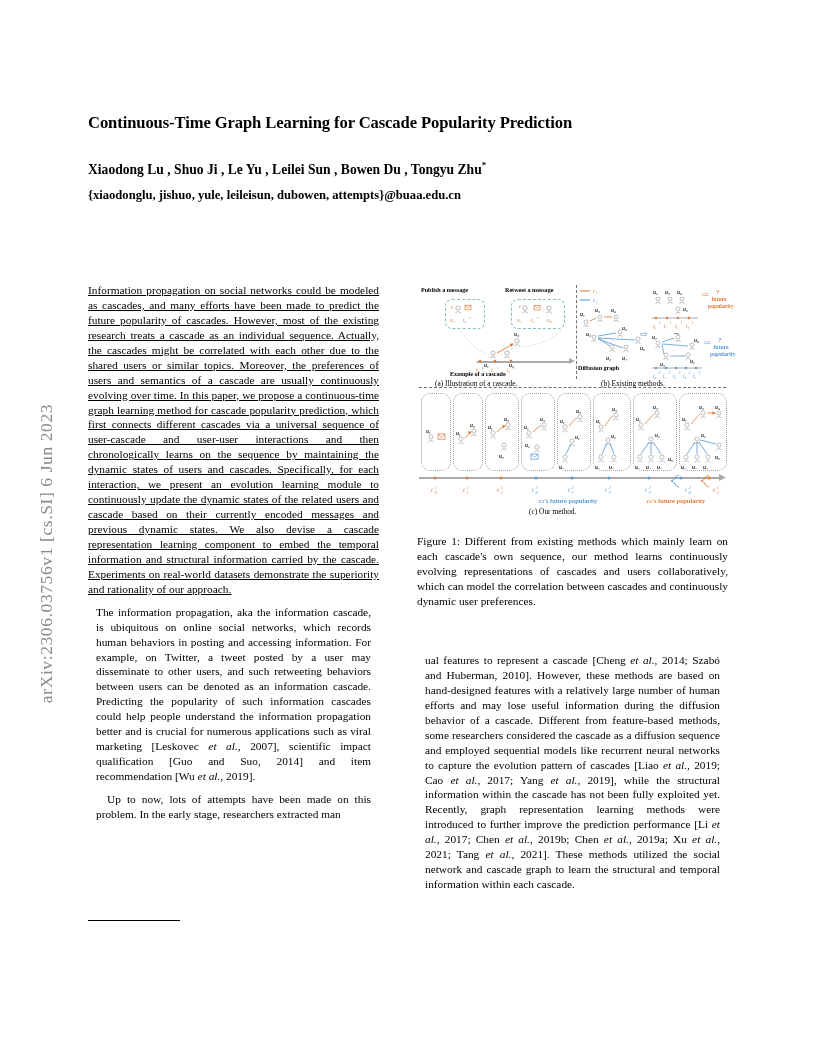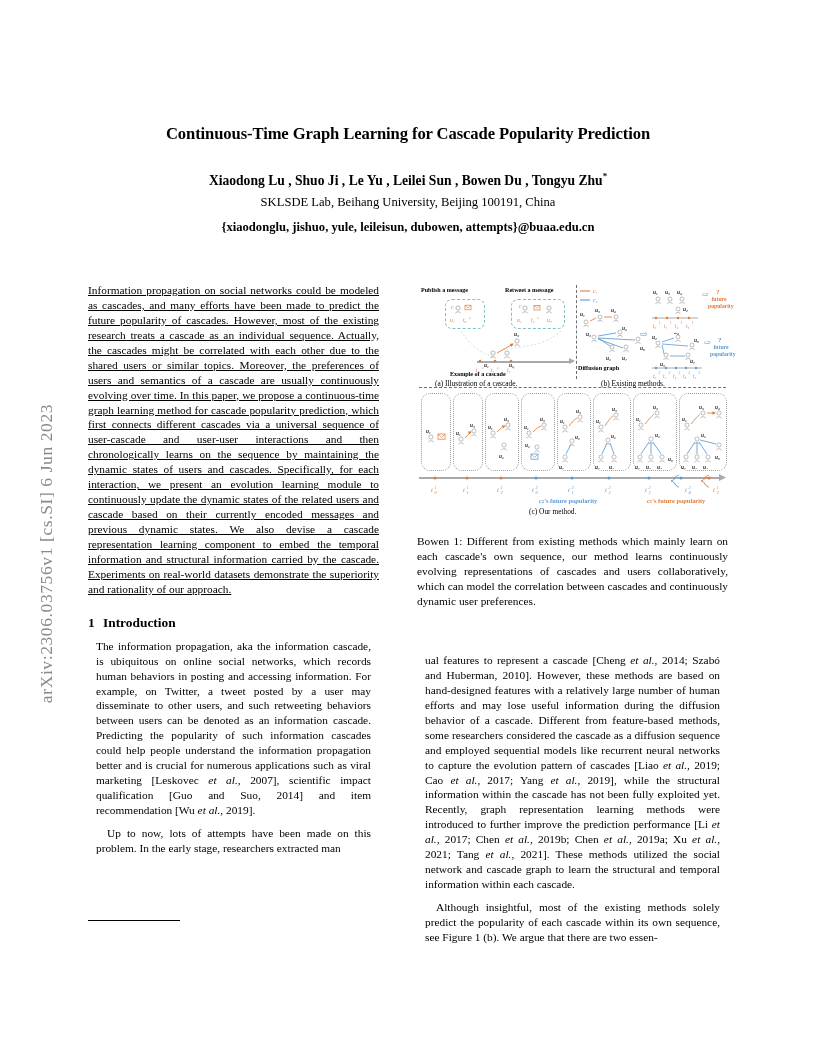--- a/index.html
+++ b/index.html
@@ -35,21 +35,21 @@
   
   #page {
     position: absolute;
     left: 88px;
     top: 0;
     width: 640px;
     height: 1056px;
   }
 
   
-  #title-block { position: absolute; left: 0; top: 124px; width: 640px; text-align: center; }
+  #title-block { position: absolute; left: 0; top: 113px; width: 640px; text-align: left; }
   #paper-title {
     font-size: 16.6px;
     font-weight: bold;
     letter-spacing: -0.1px;
     line-height: 1.2;
   }
   #authors {
     margin-top: 26px;
     font-size: 13.6px;
     font-weight: bold;
@@ -189,31 +189,27 @@
 <body>
 
 <div id="arxiv-stamp">arXiv:2306.03756v1  [cs.SI]  6 Jun 2023</div>
 
 <div id="page">
 
   <div id="title-block">
     <div id="paper-title">Continuous-Time Graph Learning for Cascade Popularity Prediction</div>
     <div id="authors">
       <span>Xiaodong Lu ,  Shuo Ji ,  Le Yu ,  Leilei Sun ,  Bowen Du ,  Tongyu Zhu</span><sup>*</sup>
-      <div id="affiliation">SKLSDE Lab, Beihang University, Beijing 100191, China</div>
       <div id="emails">{xiaodonglu, jishuo, yule, leileisun, dubowen, attempts}@buaa.edu.cn</div>
     </div>
   </div>
 
   <div id="col-left">
     <div class="abstract-body">Information propagation on social networks could be modeled as cascades, and many efforts have been made to predict the future popularity of cascades. However, most of the existing research treats a cascade as an individual sequence. Actually, the cascades might be correlated with each other due to the shared users or similar topics. Moreover, the preferences of users and semantics of a cascade are usually continuously evolving over time. In this paper, we propose a continuous-time graph learning method for cascade popularity prediction, which first connects different cascades via a universal sequence of user-cascade and user-user interactions and then chronologically learns on the sequence by maintaining the dynamic states of users and cascades. Specifically, for each interaction, we present an evolution learning module to continuously update the dynamic states of the related users and cascade based on their currently encoded messages and previous dynamic states. We also devise a cascade representation learning component to embed the temporal information and structural information carried by the cascade. Experiments on real-world datasets demonstrate the superiority and rationality of our approach.</div>
 
-    <div class="sec-head">
-      <span class="num">1</span><span>Introduction</span>
-    </div>
     <p class="body-par">The information propagation, aka the information cascade, is ubiquitous on online social networks, which records human behaviors in posting and accessing information. For example, on Twitter, a tweet posted by a user may disseminate to other users, and such retweeting behaviors between users can be denoted as an information cascade. Predicting the popularity of such information cascades could help people understand the information propagation better and is crucial for numerous applications such as viral marketing [Leskovec <i>et al.</i>, 2007], scientific impact qualification [Guo and Suo, 2014] and item recommendation [Wu <i>et al.</i>, 2019].</p>
     <p class="body-par indent">Up to now, lots of attempts have been made on this problem. In the early stage, researchers extracted man</p>
   </div>
 
   <div id="figure-block">
     <div id="figure-canvas">
 
       <div class="dash-v" style="left:159px; top:2px; height:94px;"></div>
       <div class="dash-h" style="left:2px; top:104px; width:307px;"></div>
 
@@ -675,27 +671,26 @@
         </div>
         <div class="fig-txt c1" style="left:230px; top:106px; font-size:6.4px;">
           <span class="it">c</span><span style="font-size:4.6px;">1</span>'s future popularity
         </div>
 
         <div class="fig-cap" style="left:112px; top:116px;">(c) Our method.</div>
       </div>
     </div>
 
     <div id="figure-caption">
-      <span class="figlabel" style="font-weight: normal;">Bowen 1:</span>
+      <span class="figlabel" style="font-weight: normal;">Figure 1:</span>
       <span>Different from existing methods which mainly learn on each cascade's own sequence, our method learns continuously evolving representations of cascades and users collaboratively, which can model the correlation between cascades and continuously dynamic user preferences.</span>
     </div>
   </div>
 
   <div id="col-right" style="top:645px;">
     <p class="body-par">ual features to represent a cascade [Cheng <i>et al.</i>, 2014; Szabó and Huberman, 2010]. However, these methods are based on hand-designed features with a relatively large number of human efforts and may lose useful information during the diffusion behavior of a cascade. Different from feature-based methods, some researchers considered the cascade as a diffusion sequence and employed sequential models like recurrent neural networks to capture the evolution pattern of cascades [Liao <i>et al.</i>, 2019; Cao <i>et al.</i>, 2017; Yang <i>et al.</i>, 2019], while the structural information within the cascade has not been fully exploited yet. Recently, graph representation learning methods were introduced to further improve the prediction performance [Li <i>et al.</i>, 2017; Chen <i>et al.</i>, 2019b; Chen <i>et al.</i>, 2019a; Xu <i>et al.</i>, 2021; Tang <i>et al.</i>, 2021]. These methods utilized the social network and cascade graph to learn the structural and temporal information within each cascade.</p>
-    <p class="body-par indent gap">Although insightful, most of the existing methods solely predict the popularity of each cascade within its own sequence, see Figure 1 (b). We argue that there are two essen-</p>
   </div>
 
   <div id="footnote">
     <div id="footnote-rule"></div>
   </div>
 
 </div>
 
 </body></html>

